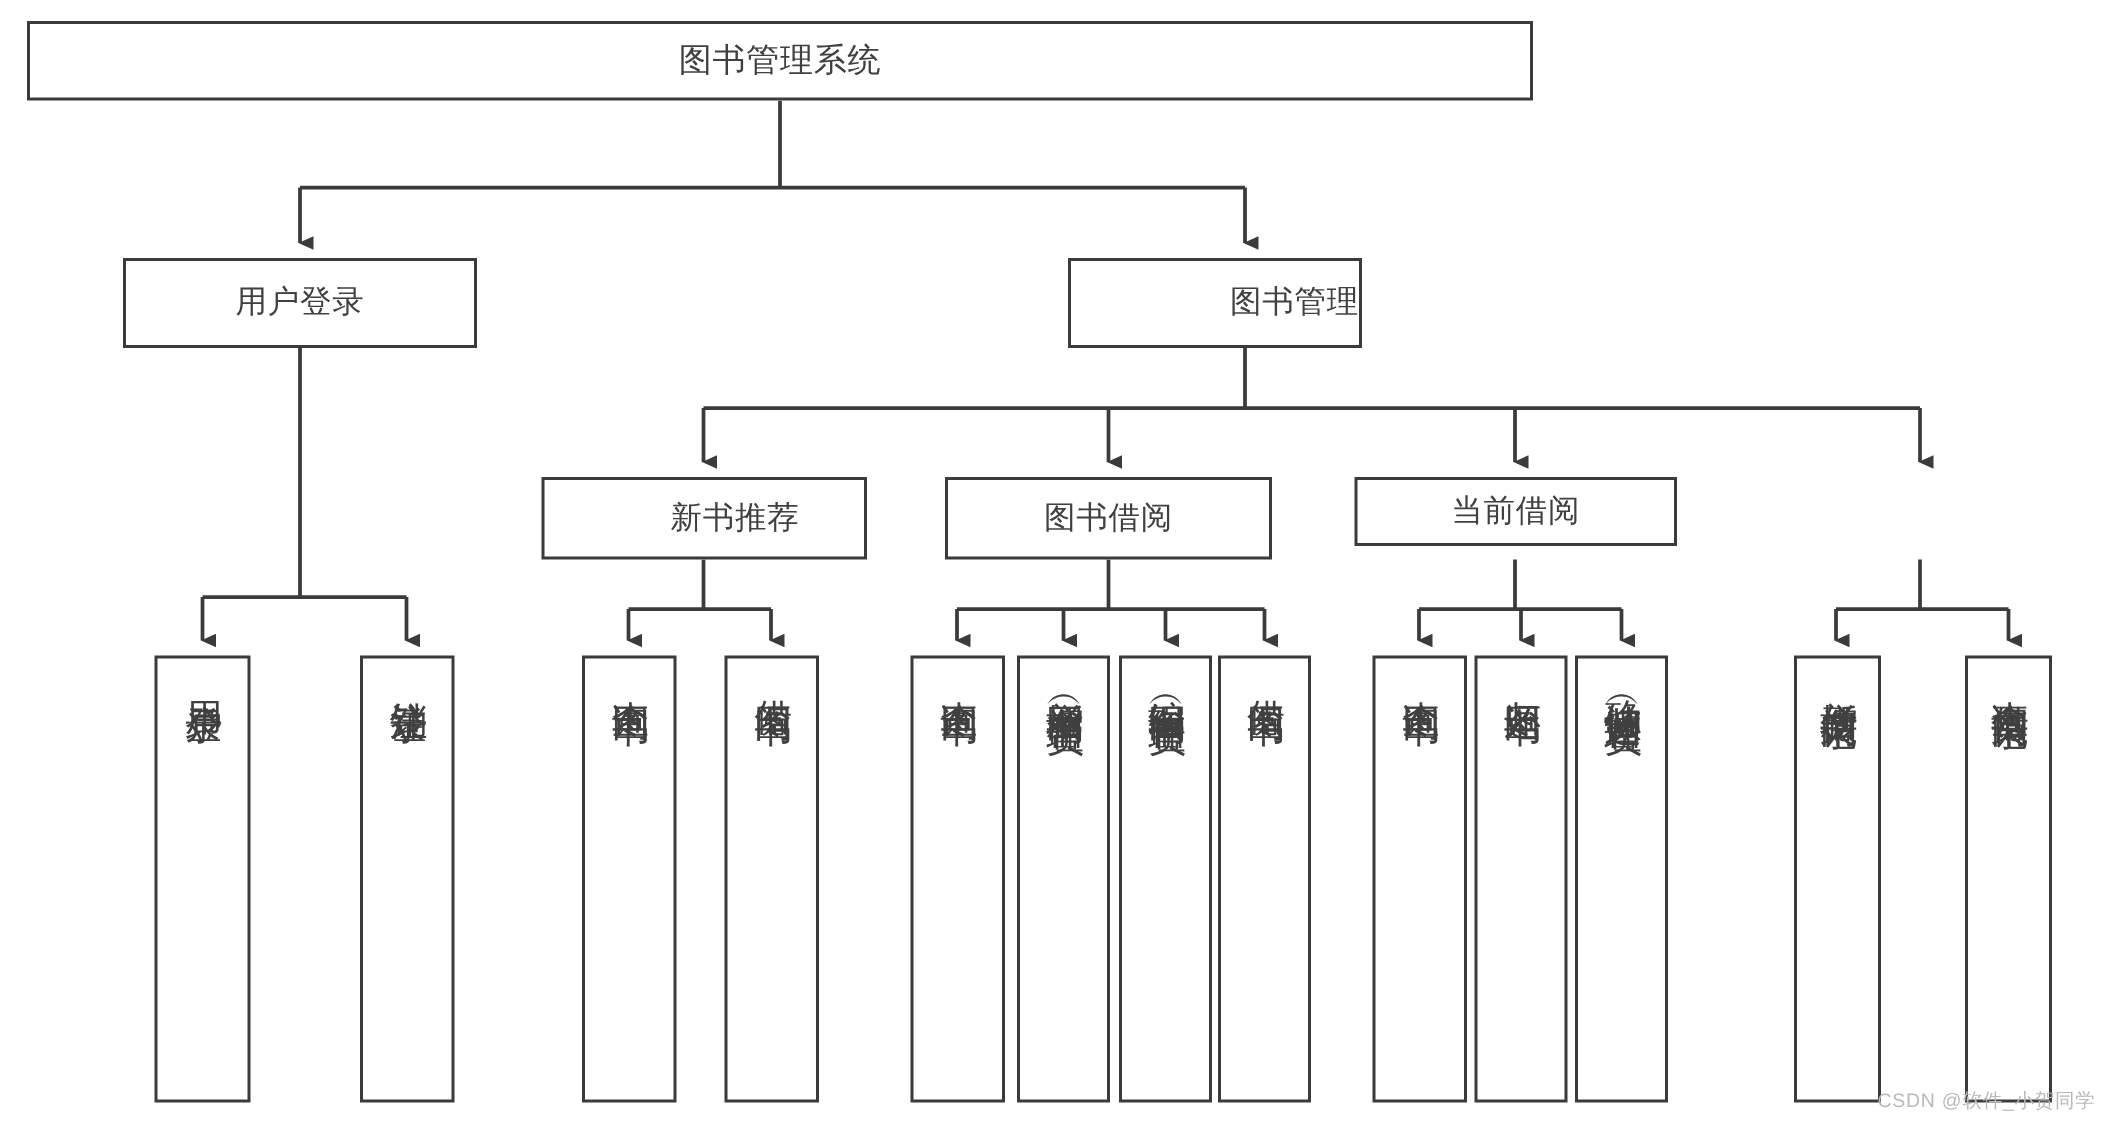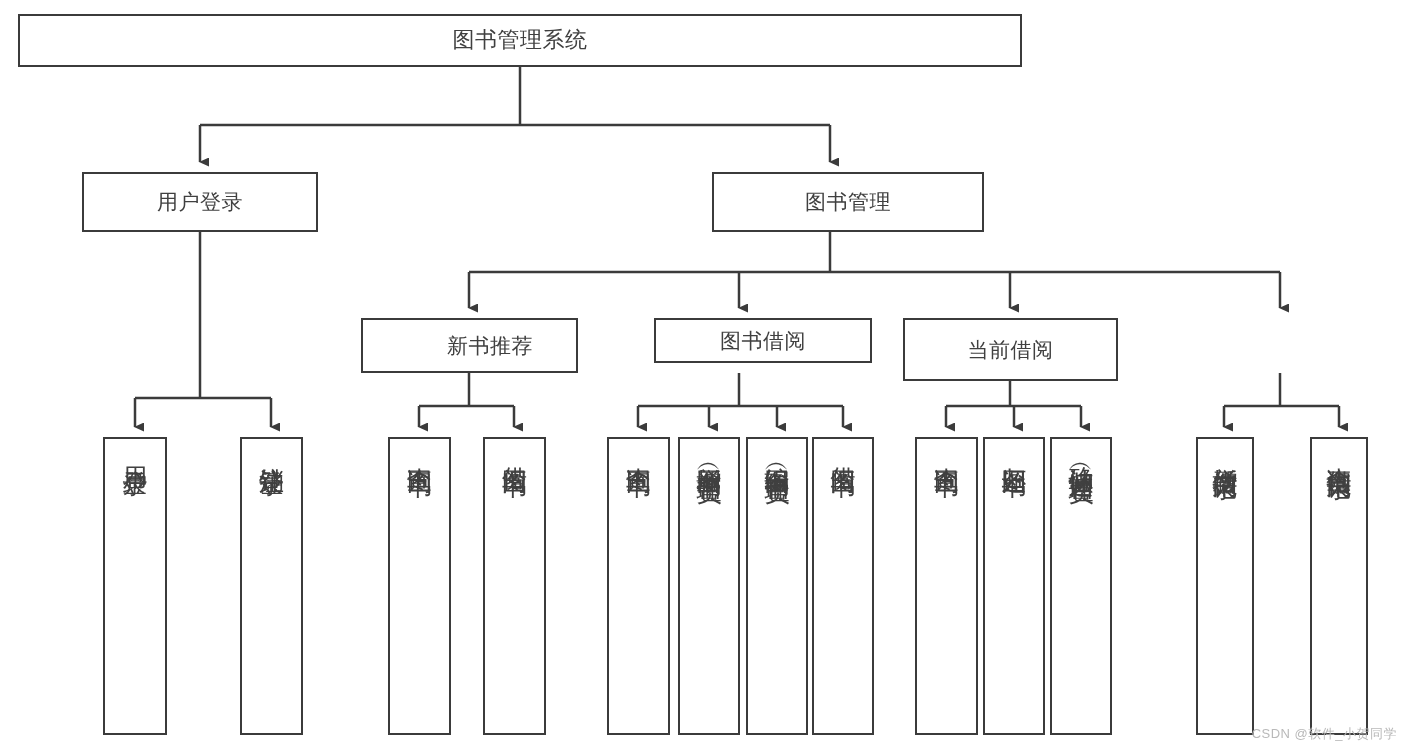--- a/index.html
+++ b/index.html
@@ -130,33 +130,33 @@
   </svg>
 
   <div class="node h root" style="left:18px; top:14px; width:1004px; height:53px;">
     <span class="label">图书管理系统</span>
   </div>
 
   <div class="node h" style="left:82px; top:172px; width:236px; height:60px;">
     <span class="label">用户登录</span>
   </div>
 
-  <div class="node h" style="left:712px; top:172px; width:272px; height:60px;">
+  <div class="node h" style="left:712px; top:172px; width:196px; height:60px;justify-content:flex-end;">
     <span class="label">图书管理</span>
   </div>
 
   <div class="node h" style="left:361px; top:318px; width:217px; height:55px;padding-left:41px;">
     <span class="label">新书推荐</span>
   </div>
 
-  <div class="node h" style="left:654px; top:318px; width:218px; height:45px;align-items:center;">
+  <div class="node h" style="left:630px; top:318px; width:218px; height:55px;align-items:center;">
     <span class="label">图书借阅</span>
   </div>
 
-  <div class="node h" style="left:903px; top:318px; width:215px; height:63px;">
+  <div class="node h" style="left:903px; top:318px; width:215px; height:46px;">
     <span class="label">当前借阅</span>
   </div>
 
 
   <div class="node v" style="left:103px; top:437px; width:64px; height:298px;">
     <span class="label">用户登录</span>
   </div>
 
   <div class="node v" style="left:240px; top:437px; width:63px; height:298px;">
     <span class="label">注销登录</span>

